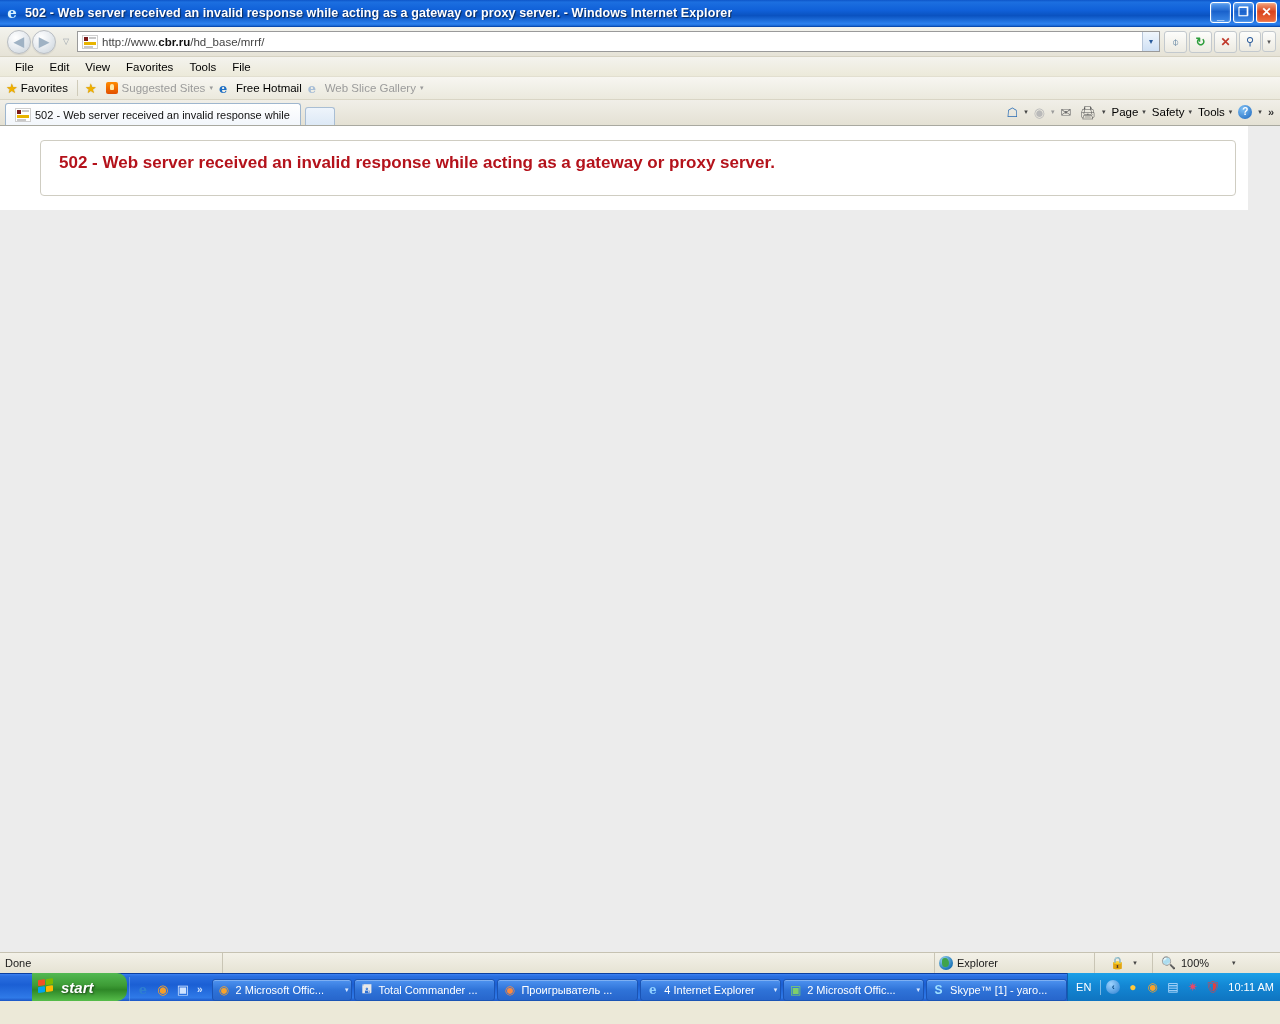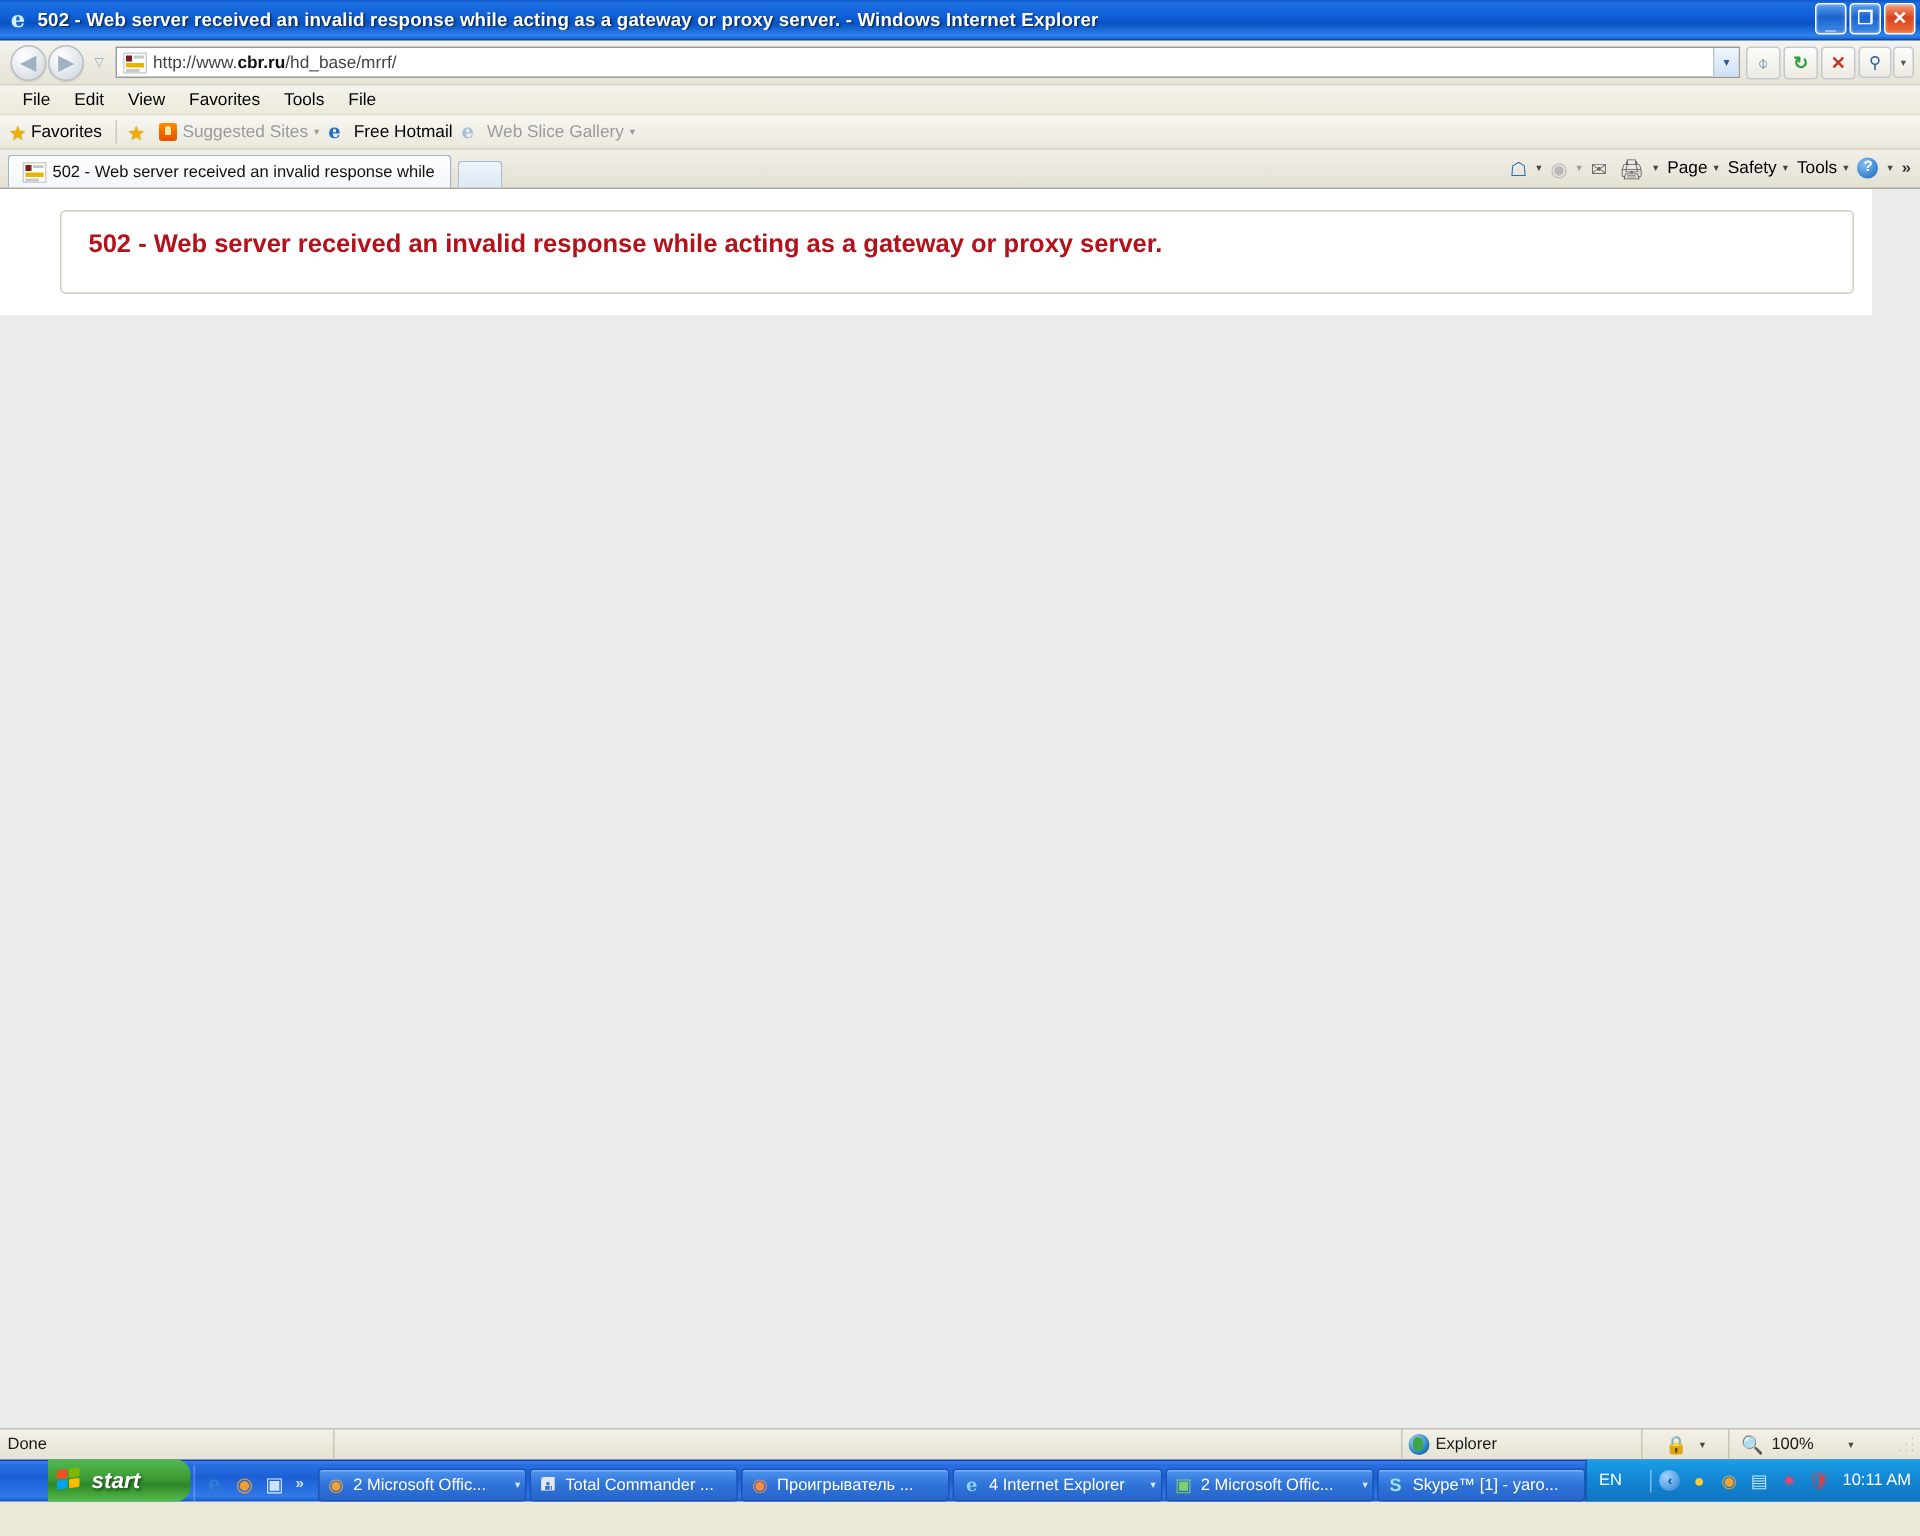--- a/index.html
+++ b/index.html
@@ -372,21 +372,21 @@
   .task .t-ic { width: 15px; height:14px; margin-right:4px; flex:none; display:flex; align-items:center; justify-content:center; font-size:12px; }
   .task .t-lbl { overflow:hidden; white-space:nowrap; text-overflow: ellipsis; flex:1 1 auto; }
   .task .t-car { font-size:7px; margin-left:3px; color:#dbe9ff; flex:none; }
   .tray {
     height: 28px; flex: none;
     background: linear-gradient(180deg,#1ba0e8 0%,#1387d4 45%,#0f74c0 100%);
     display:flex; align-items:center; gap:5px; padding: 0 6px 0 8px;
     border-left: 1px solid #0d5fae;
     color:#fff; font-size:11px;
   }
-  .lang { color:#fff; font-size:11px; margin-right:14px; }
+  .lang { color:#fff; font-size:11px; margin-right:4px; }
   .tray-sep { width:1px; height:15px; background:rgba(255,255,255,.45); }
   .tray-ic { width:15px; height:15px; display:flex; align-items:center; justify-content:center; font-size:12px; }
   .tray-hide {
     width: 14px; height: 14px; border-radius:50%;
     background: radial-gradient(circle at 35% 30%, #9ed4ff, #2b7fd0);
     color:#0a4a85; font-size:9px; display:flex; align-items:center; justify-content:center;
     font-weight:bold;
   }
   .clock { color:#fff; font-size:11px; margin-left:3px; }
 </style>

